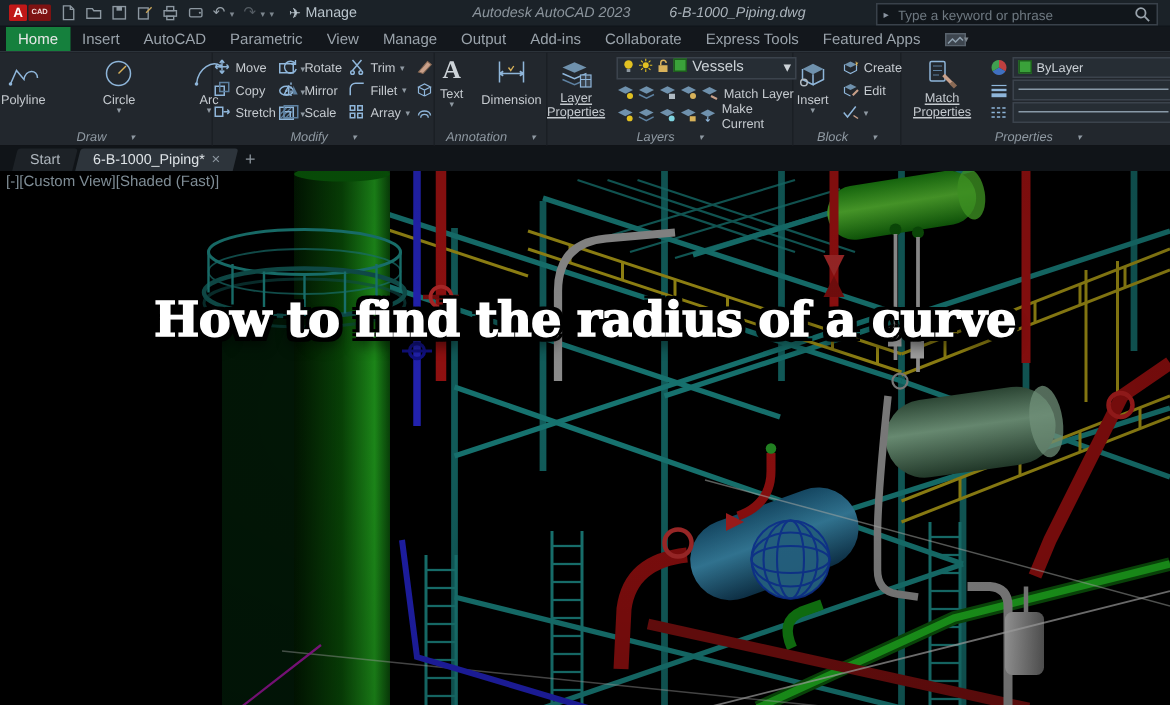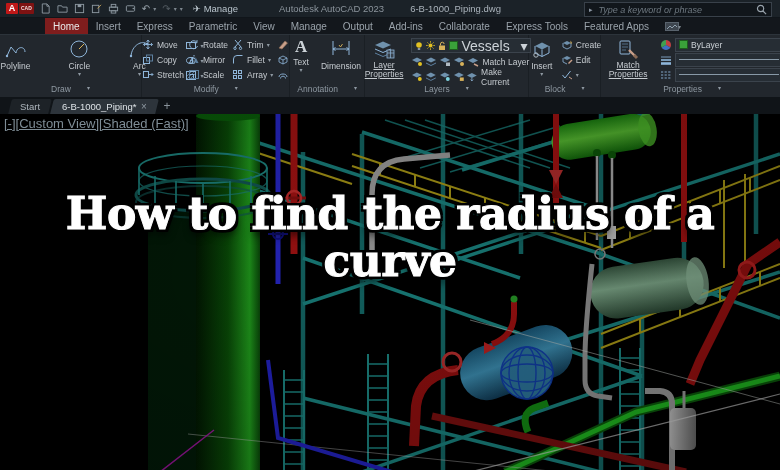--- a/index.html
+++ b/index.html
@@ -8,71 +8,71 @@
   .titlebar{position:relative;height:17px;background:#1b2228;display:flex;align-items:center;padding:0 6px;gap:6px;border-bottom:1px solid #10151a;}
   .logo{display:flex;align-items:center;gap:1px;}
   .logo-a{width:12px;height:11px;background:#c01818;color:#fff;font-size:9px;font-weight:bold;text-align:center;line-height:11px;border-radius:1px;}
   .logo-cad{height:11px;background:#7e1212;color:#f2dede;font-size:5px;font-weight:bold;line-height:11px;padding:0 2px;border-radius:1px;}
   .qat{display:flex;align-items:center;gap:6px;color:#8d98a1;}
   .qat svg{display:block}
   .glyph-btn{font-size:10px;line-height:10px;color:#97a1a9;cursor:default}
   .dim{color:#545c63}
   .mini-arrow{font-size:6px;color:#7d868e;margin-left:-3px}
   .share{display:flex;align-items:center;gap:3px;color:#b9c4cc;font-size:9.5px;margin-left:4px;}
-  .title-center{position:absolute;left:50%;transform:translateX(-50%);top:0;height:17px;display:flex;align-items:center;gap:26px;white-space:nowrap;}
+  .title-center{position:absolute;left:50%;transform:translateX(-50%);top:0;height:17px;display:flex;align-items:center;gap:26px;white-space:nowrap;margin-left:36px;font-style:italic;}
   .app-title{color:#8b949c;font-size:9.5px;}
   .doc-title{color:#aab3bb;font-size:9.5px;}
   .searchbox{position:absolute;right:8px;top:2px;width:178px;height:13px;background:#11161b;border:1px solid #39414a;display:flex;align-items:center;padding:0 4px;gap:4px;}
   .searchbox .caret{color:#8a94a0;font-size:7px;}
-  .search-input{flex:1;background:transparent;border:none;outline:none;color:#c3cad0;font-style:italic;font-size:9px;font-family:"Liberation Sans",sans-serif;min-width:0;}
+  .search-input{flex:1;background:transparent;border:none;outline:none;color:#c3cad0;font-size:9px;font-family:"Liberation Sans",sans-serif;min-width:0;}
   .search-input::placeholder{color:#6e7880;}
   
   .ribbon-tabs{height:16px;background:#13171c;display:flex;align-items:stretch;padding-left:4px;border-bottom:1px solid #2c333a;}
   .rtab{display:flex;align-items:center;padding:0 8px;font-size:10px;color:#9aa3ab;cursor:default;}
-  .rtab.active{background:#7f1d1d;color:#e8e8e8;margin-left:41px;}
+  .rtab.active{background:#15803d;color:#e8e8e8;}
   .rtab-extra{display:flex;align-items:center;gap:2px;padding:0 8px;}
   
   .ribbon{height:62px;background:#22272d;display:flex;align-items:stretch;}
   .panel{display:flex;flex-direction:column;border-right:1px solid #1a1f24;box-sizing:border-box;}
   .panel-body{flex:1;display:flex;justify-content:center;align-items:flex-start;padding-top:3px;gap:32px;}
-  .panel-label{height:13px;display:flex;justify-content:center;gap:16px;font-size:8.5px;color:#8f99a2;}
+  .panel-label{height:13px;display:flex;align-items:center;justify-content:center;gap:16px;font-size:8.5px;color:#8f99a2;font-style:italic;}
   .panel-label .pa{font-size:6px;}
   .p-draw{width:142px}.p-modify{width:164px}.p-annot{width:118px}.p-layers{width:164px}.p-block{width:72px}.p-props{flex:1}
   .tool-v{display:flex;flex-direction:column;align-items:center;font-size:8.5px;color:#c6cbd0;gap:1px;padding:0 3px;}
   .tool-v .da{font-size:6px;color:#8f99a2;line-height:5px}
   .icL{width:22px;height:22px}
   .ic{width:12px;height:11px}
   .mcol{display:flex;flex-direction:column;gap:2px;}
   .tool-h{display:flex;align-items:center;gap:3px;font-size:8.5px;color:#c6cbd0;height:13px;}
   .tool-h .da{font-size:6px;color:#8f99a2}
   .bigA{font-size:17px;font-weight:bold;color:#cdd3d8;font-family:"Liberation Serif",serif;line-height:18px}
   .layers-right{display:flex;flex-direction:column;gap:2px;}
-  .layer-dd{width:112px;height:13px;background:#262d34;border:1px solid #3b434c;display:flex;align-items:center;gap:3px;padding:0 3px;font-size:14px;color:#ccd2d7;}
+  .layer-dd{width:112px;height:13px;background:#262d34;border:1px solid #3b434c;display:flex;align-items:flex-start;gap:3px;padding:0 3px;font-size:10px;color:#ccd2d7;}
   .layer-dd .sp{flex:1}
   .lrow{display:flex;align-items:center;gap:2px;font-size:8.5px;color:#c6cbd0;height:13px;}
   .swatch{width:7px;height:7px;background:#3aa13a;border:1px solid #1d5c1d;}
   .props-right{display:flex;flex-direction:column;gap:2px;}
   .prow{display:flex;align-items:center;gap:3px;height:13px;}
   .pbox{width:100px;height:12px;background:#262d34;border:1px solid #3b434c;display:flex;align-items:center;gap:3px;padding:0 3px;font-size:8.5px;color:#ccd2d7;}
   .pline{flex:1;height:0;border-top:1px solid #8899a7;}
   .wrap2{text-align:center;line-height:8.5px;text-decoration:underline;}
   
   .filetabs{height:17px;background:#101418;display:flex;align-items:flex-end;padding-left:10px;gap:2px;}
   .ftab{height:15px;display:flex;align-items:center;gap:5px;padding:0 10px;font-size:9.5px;transform:skewX(-14deg);border-radius:2px 2px 0 0;}
   .ftab>span{transform:skewX(14deg);display:inline-block;white-space:nowrap;}
   .ftab.start{background:#1d2227;color:#aeb6bd;}
   .ftab.activedoc{background:#2d343b;color:#dde2e6;}
   .ftab .x{color:#8d97a0;font-size:10px;}
   .newtab{color:#8a939b;font-size:12px;margin-left:4px;padding-bottom:1px;}
   
   .canvas{position:relative;height:358px;background:#010201;overflow:hidden;}
   .scene{position:absolute;left:0;top:0;}
   .darken{position:absolute;inset:0;background:radial-gradient(ellipse at 50% 45%, rgba(0,0,0,.16), rgba(0,0,0,.34));pointer-events:none;}
-  .viewport-label{position:absolute;left:4px;top:2px;font-size:13px;color:#7f8d96;z-index:5;text-decoration:underline;}
-  .overlay-title{position:absolute;left:0;right:0;top:76px;z-index:6;text-align:center;color:#fff;font-family:"DejaVu Serif","Liberation Serif",serif;font-weight:bold;font-size:44px;line-height:47px;letter-spacing:-0.5px;-webkit-text-stroke:1px #fff;
+  .viewport-label{position:absolute;left:4px;top:2px;font-size:10px;color:#7f8d96;z-index:5;}
+  .overlay-title{position:absolute;left:0;right:0;top:76px;z-index:6;text-align:center;color:#fff;font-family:"DejaVu Serif","Liberation Serif",serif;font-weight:bold;font-size:32px;line-height:47px;letter-spacing:-0.5px;-webkit-text-stroke:1px #fff;
     text-shadow:-3px -3px 0 #000,3px -3px 0 #000,-3px 3px 0 #000,3px 3px 0 #000,-3px 0 0 #000,3px 0 0 #000,0 -3px 0 #000,0 3px 0 #000,0 6px 9px rgba(0,0,0,.85);}
 </style>
 </head>
 <body>
 
 <div class="app">
 
   <div class="titlebar">
     <div class="logo">
       <div class="logo-a">A</div>
@@ -123,21 +123,21 @@
       <svg width="11" height="11" viewBox="0 0 12 12">
           <circle cx="5" cy="5" r="3.4" fill="none" stroke="#98a2ab" stroke-width="1.3"></circle>
           <path d="M7.6 7.6L11 11" stroke="#98a2ab" stroke-width="1.3"></path>
         </svg>
     </div>
   </div>
 
   <div class="ribbon-tabs">
     <div class="rtab active">Home</div>
     <div class="rtab">Insert</div>
-    <div class="rtab">Express</div>
+    <div class="rtab">AutoCAD</div>
     <div class="rtab">Parametric</div>
     <div class="rtab">View</div>
     <div class="rtab">Manage</div>
     <div class="rtab">Output</div>
     <div class="rtab">Add-ins</div>
     <div class="rtab">Collaborate</div>
     <div class="rtab">Express Tools</div>
     <div class="rtab">Featured Apps</div>
     <div class="rtab-extra">
       <svg width="14" height="9" viewBox="0 0 14 9">

